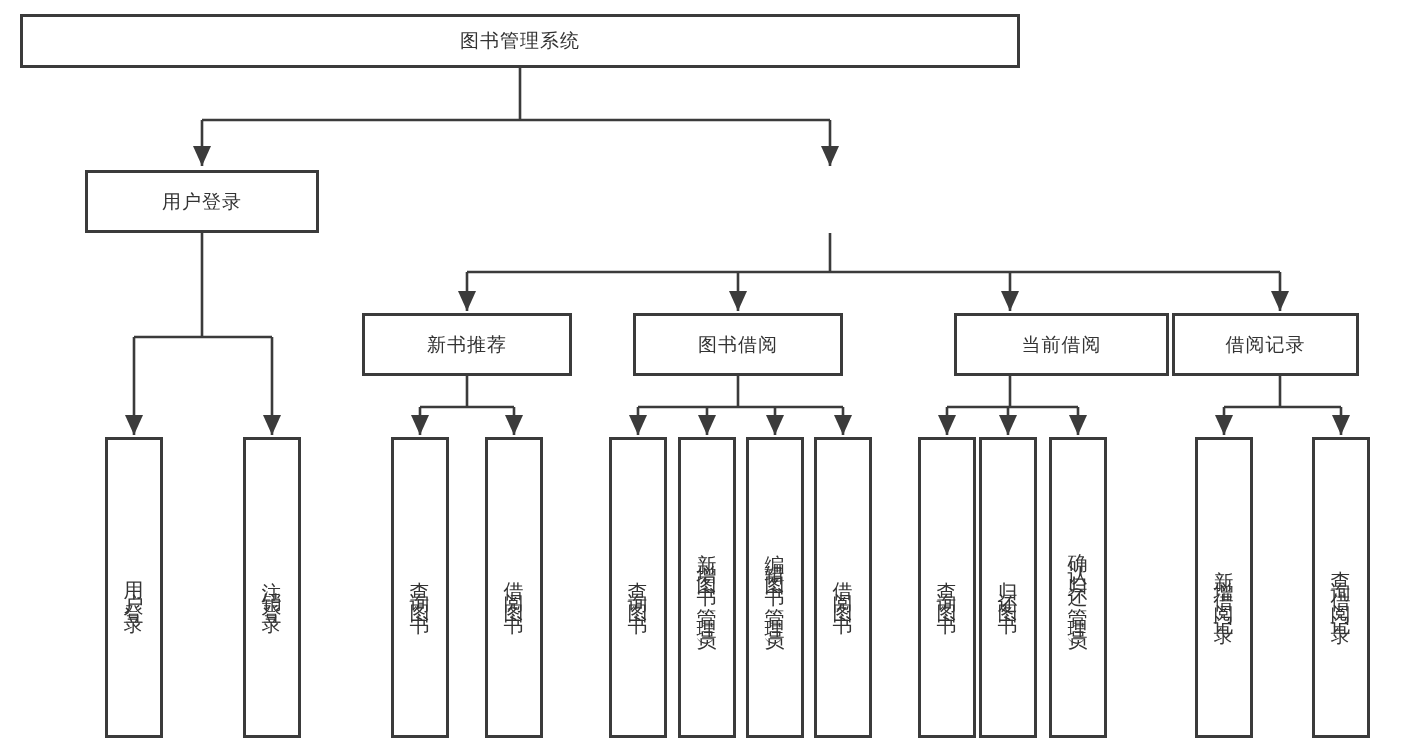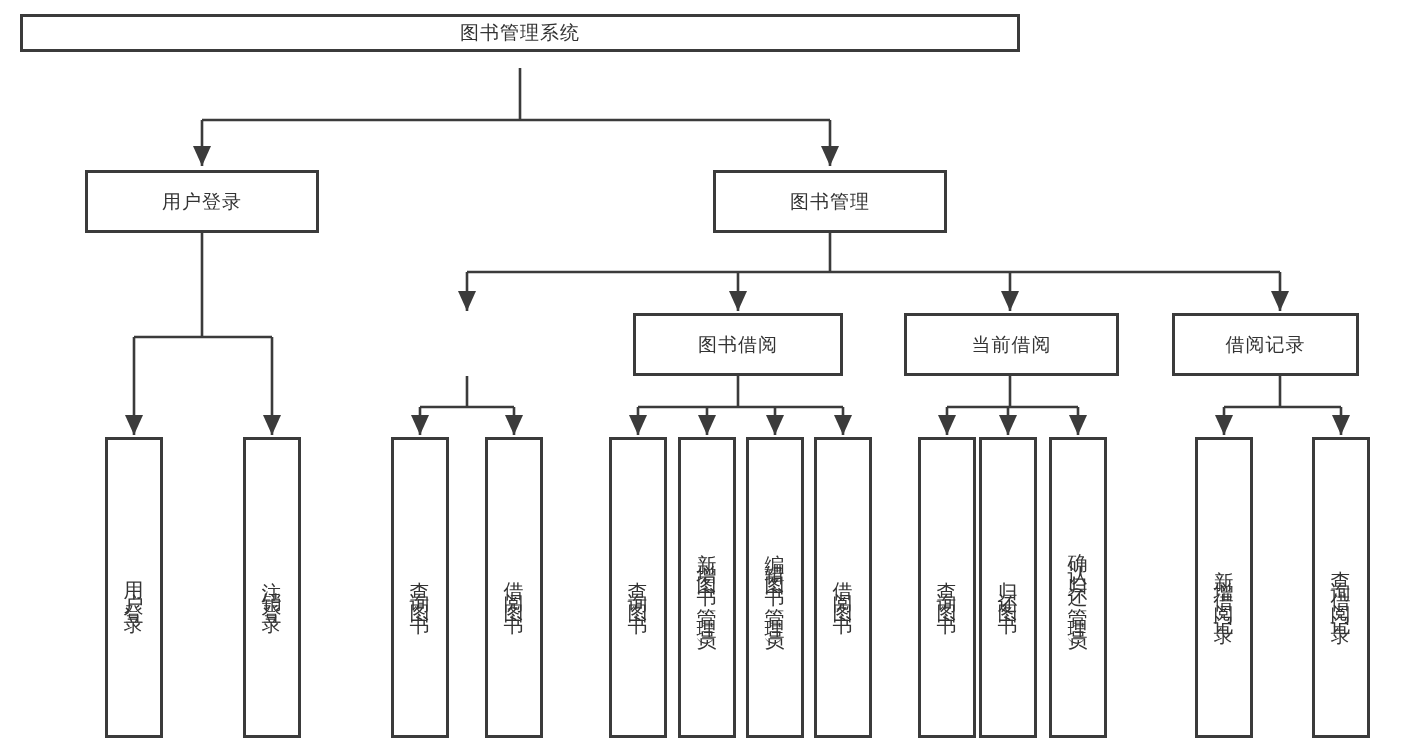--- a/index.html
+++ b/index.html
@@ -70,27 +70,27 @@
       <path d="M1008,407 V435" marker-end="url(#arr)"></path>
       <path d="M1078,407 V435" marker-end="url(#arr)"></path>
 
       <path d="M1280,376 V407"></path>
       <path d="M1224,407 H1341"></path>
       <path d="M1224,407 V435" marker-end="url(#arr)"></path>
       <path d="M1341,407 V435" marker-end="url(#arr)"></path>
     </g>
   </svg>
 
-  <div class="node" style="left:20px;top:14px;width:1000px;height:38px;">图书管理系统</div>
+  <div class="node" style="left:20px;top:14px;width:1000px;height:54px;">图书管理系统</div>
 
   <div class="node" style="left:85px;top:170px;width:234px;height:63px;">用户登录</div>
-  <div class="node" style="left:713px;top:170px;width:234px;height:63px;">图书管理</div>
 
+  <div class="node" style="left:362px;top:313px;width:210px;height:63px;">新书推荐</div>
   <div class="node" style="left:633px;top:313px;width:210px;height:63px;">图书借阅</div>
-  <div class="node" style="left:904px;top:313px;width:215px;height:63px;font-family:Liberation Serif, serif;">当前借阅</div>
+  <div class="node" style="left:954px;top:313px;width:215px;height:63px;font-family:Liberation Serif, serif;">当前借阅</div>
   <div class="node" style="left:1172px;top:313px;width:187px;height:63px;">借阅记录</div>
 
   <div class="node leaf" style="left:105px;top:437px;width:58px;height:301px;">用户登录</div>
   <div class="node leaf" style="left:243px;top:437px;width:58px;height:301px;">注销登录</div>
 
   <div class="node leaf" style="left:391px;top:437px;width:58px;height:301px;">查询图书</div>
   <div class="node leaf" style="left:485px;top:437px;width:58px;height:301px;">借阅图书</div>
 
   <div class="node leaf" style="left:609px;top:437px;width:58px;height:301px;">查询图书</div>
   <div class="node leaf" style="left:678px;top:437px;width:58px;height:301px;">新增图书（管理员）</div>

